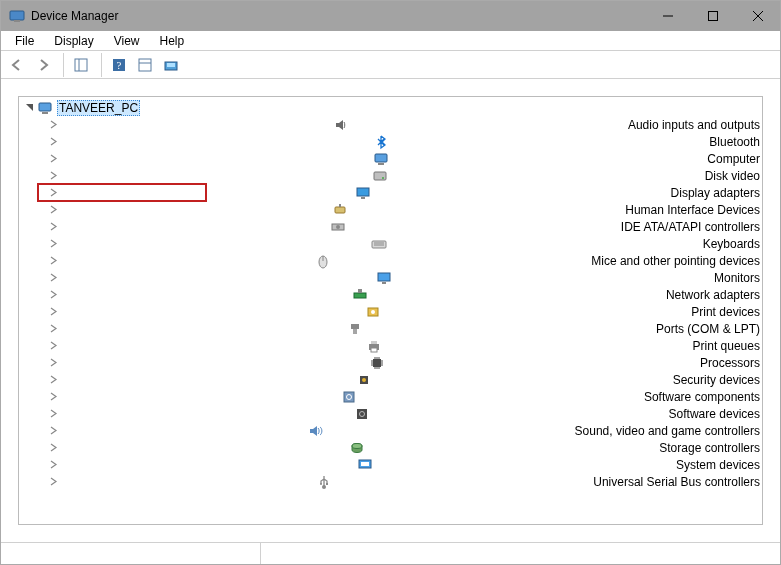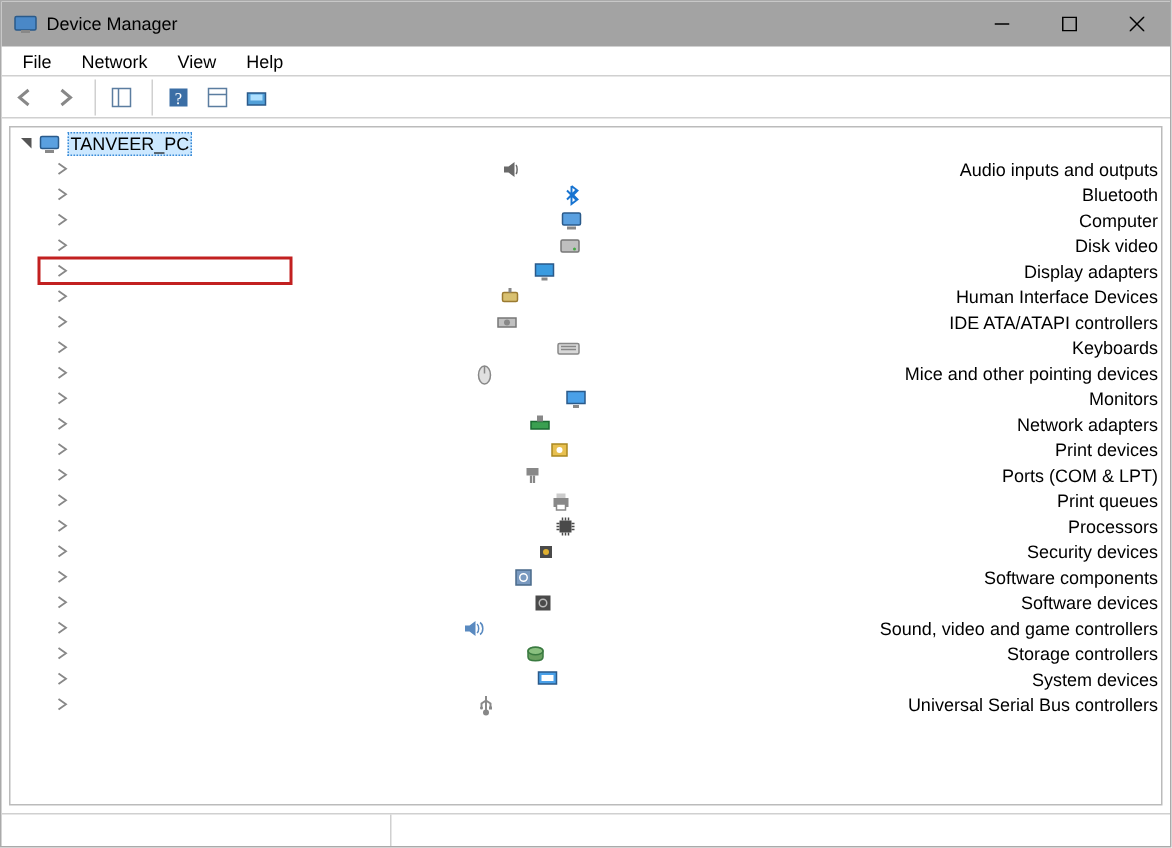--- a/index.html
+++ b/index.html
@@ -51,21 +51,21 @@
   .tb-btn {
     width: 24px; height: 24px;
     display:flex; align-items:center; justify-content:center;
     border: 1px solid transparent;
   }
   .tb-sep { width:4px; height:24px; border-right:1px solid #d0d0d0; margin:0 3px; }
   
   .tree-wrap {
     flex: 1;
     border: 1px solid #bbb;
-    margin: 5px;
+    margin: 17px;
     background: #fff;
     overflow-y: auto;
   }
   .tree { padding: 2px 0; user-select: none; }
   .node {
     display:flex;
     align-items:center;
     height: 17px;
     position: relative;
   }
@@ -131,21 +131,21 @@
   <div class="win-btn">
     <svg width="10" height="10">
         <line x1="0" y1="0" x2="10" y2="10" stroke="#000" stroke-width="1"></line>
         <line x1="10" y1="0" x2="0" y2="10" stroke="#000" stroke-width="1"></line>
       </svg>
   </div>
 </div>
 
 <div class="menubar">
   <div class="menu-item">File</div>
-  <div class="menu-item">Network</div>
+  <div class="menu-item">Display</div>
   <div class="menu-item">View</div>
   <div class="menu-item">Help</div>
 </div>
 
 <div class="toolbar">
   <div class="tb-btn">
       <span>
         <svg width="16" height="16">
           <path d="M10 3 L4 8 L10 13" fill="none" stroke="#888" stroke-width="2"></path>
         </svg>

